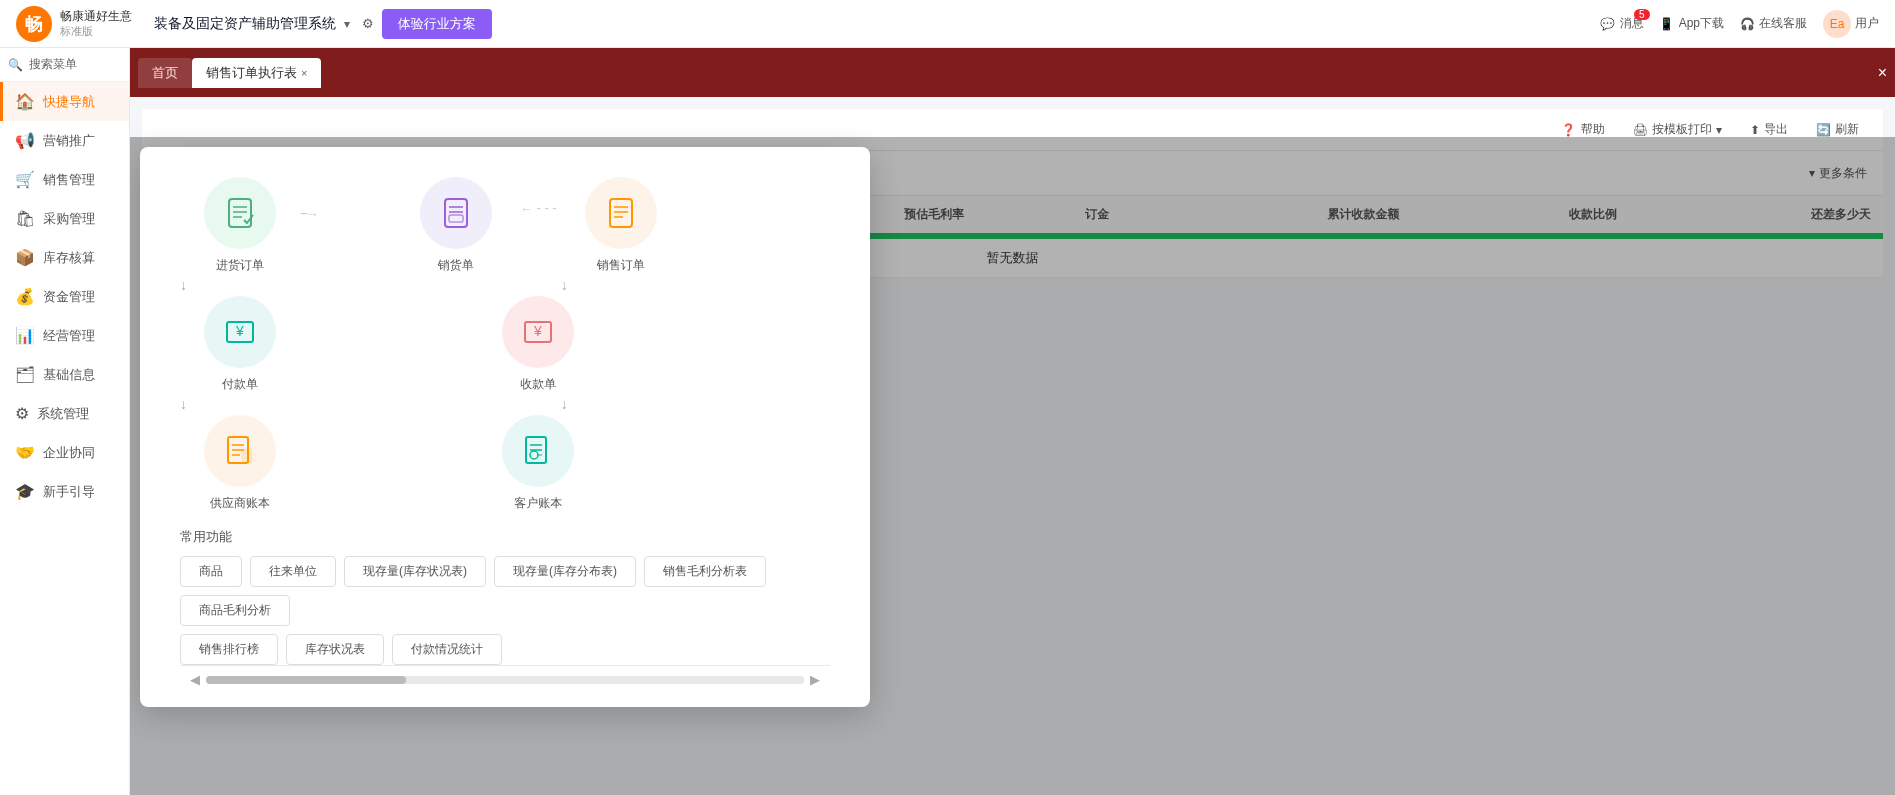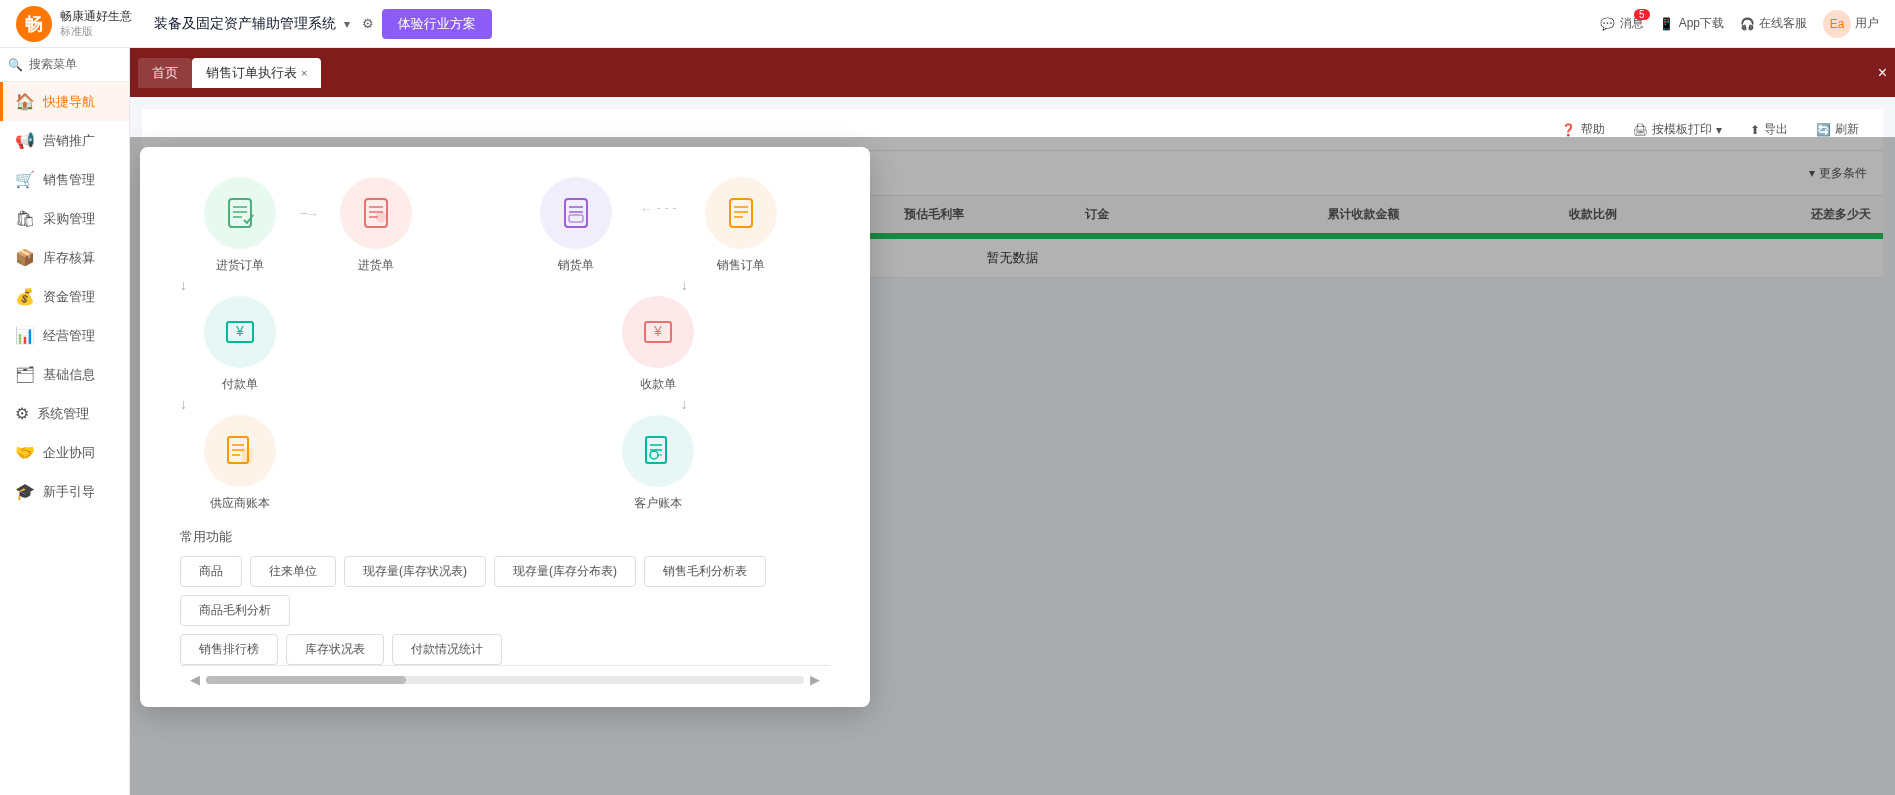--- a/index.html
+++ b/index.html
@@ -310,34 +310,20 @@
                       </svg>
                     </div>
                     <span class="flow-label">供应商账本</span>
                   </div>
                 </div>
 
                 <div style="display:flex;align-items:flex-start;padding-top:28px;">
                   <span style="color:#ccc;font-size:13px;letter-spacing:-3px;"> - - - → </span>
                 </div>
 
-                <div style="display:flex;flex-direction:column;align-items:center;">
-                  <div class="flow-node">
-                    <div class="flow-circle circle-red">
-                      <svg width="36" height="36" viewBox="0 0 36 36">
-                        <rect x="7" y="4" width="22" height="28" rx="3" fill="none" stroke="#e57373" stroke-width="2"></rect>
-                        <line x1="11" y1="12" x2="25" y2="12" stroke="#e57373" stroke-width="1.5"></line>
-                        <line x1="11" y1="17" x2="25" y2="17" stroke="#e57373" stroke-width="1.5"></line>
-                        <line x1="11" y1="22" x2="20" y2="22" stroke="#e57373" stroke-width="1.5"></line>
-                        <circle cx="23" cy="22" r="5" fill="#e57373" opacity="0.2" stroke="#e57373" stroke-width="1"></circle>
-                      </svg>
-                    </div>
-                    <span class="flow-label">进货单</span>
-                  </div>
-                </div>
 
                 <div style="width:80px;"></div>
 
                 <div style="display:flex;flex-direction:column;align-items:center;">
                   <div style="display:flex;align-items:center;">
 
                     <div class="flow-node">
                       <div class="flow-circle circle-purple">
                         <svg width="36" height="36" viewBox="0 0 36 36">
                           <rect x="7" y="4" width="22" height="28" rx="3" fill="none" stroke="#9c5fd4" stroke-width="2"></rect>

